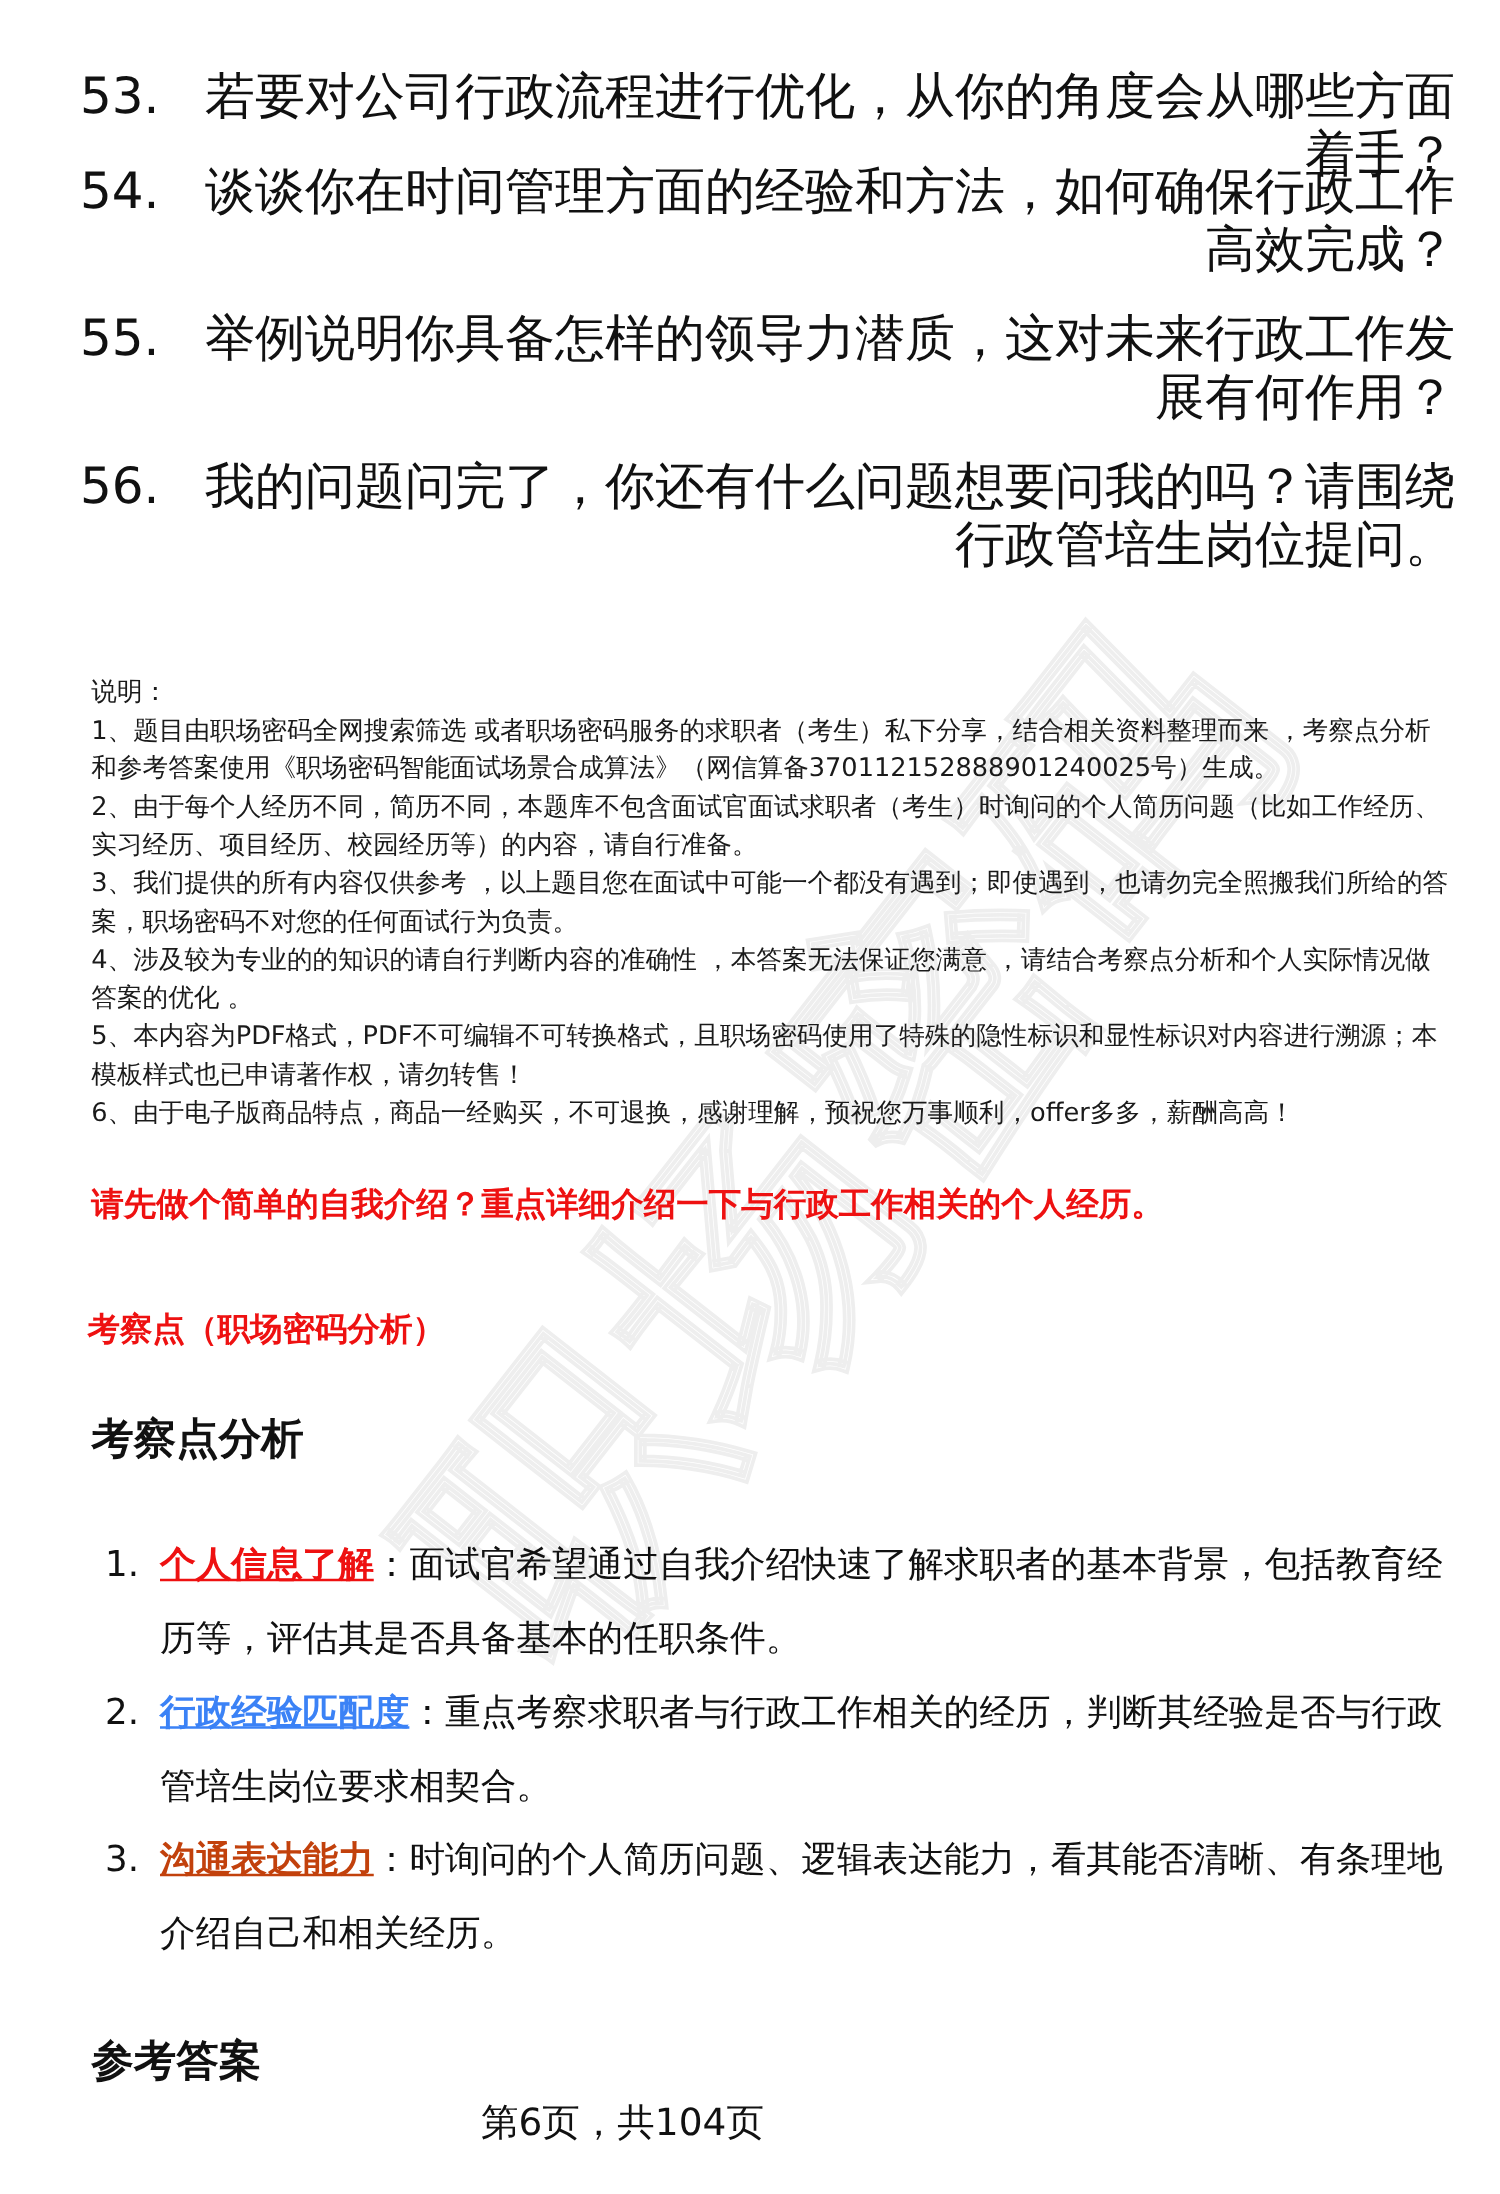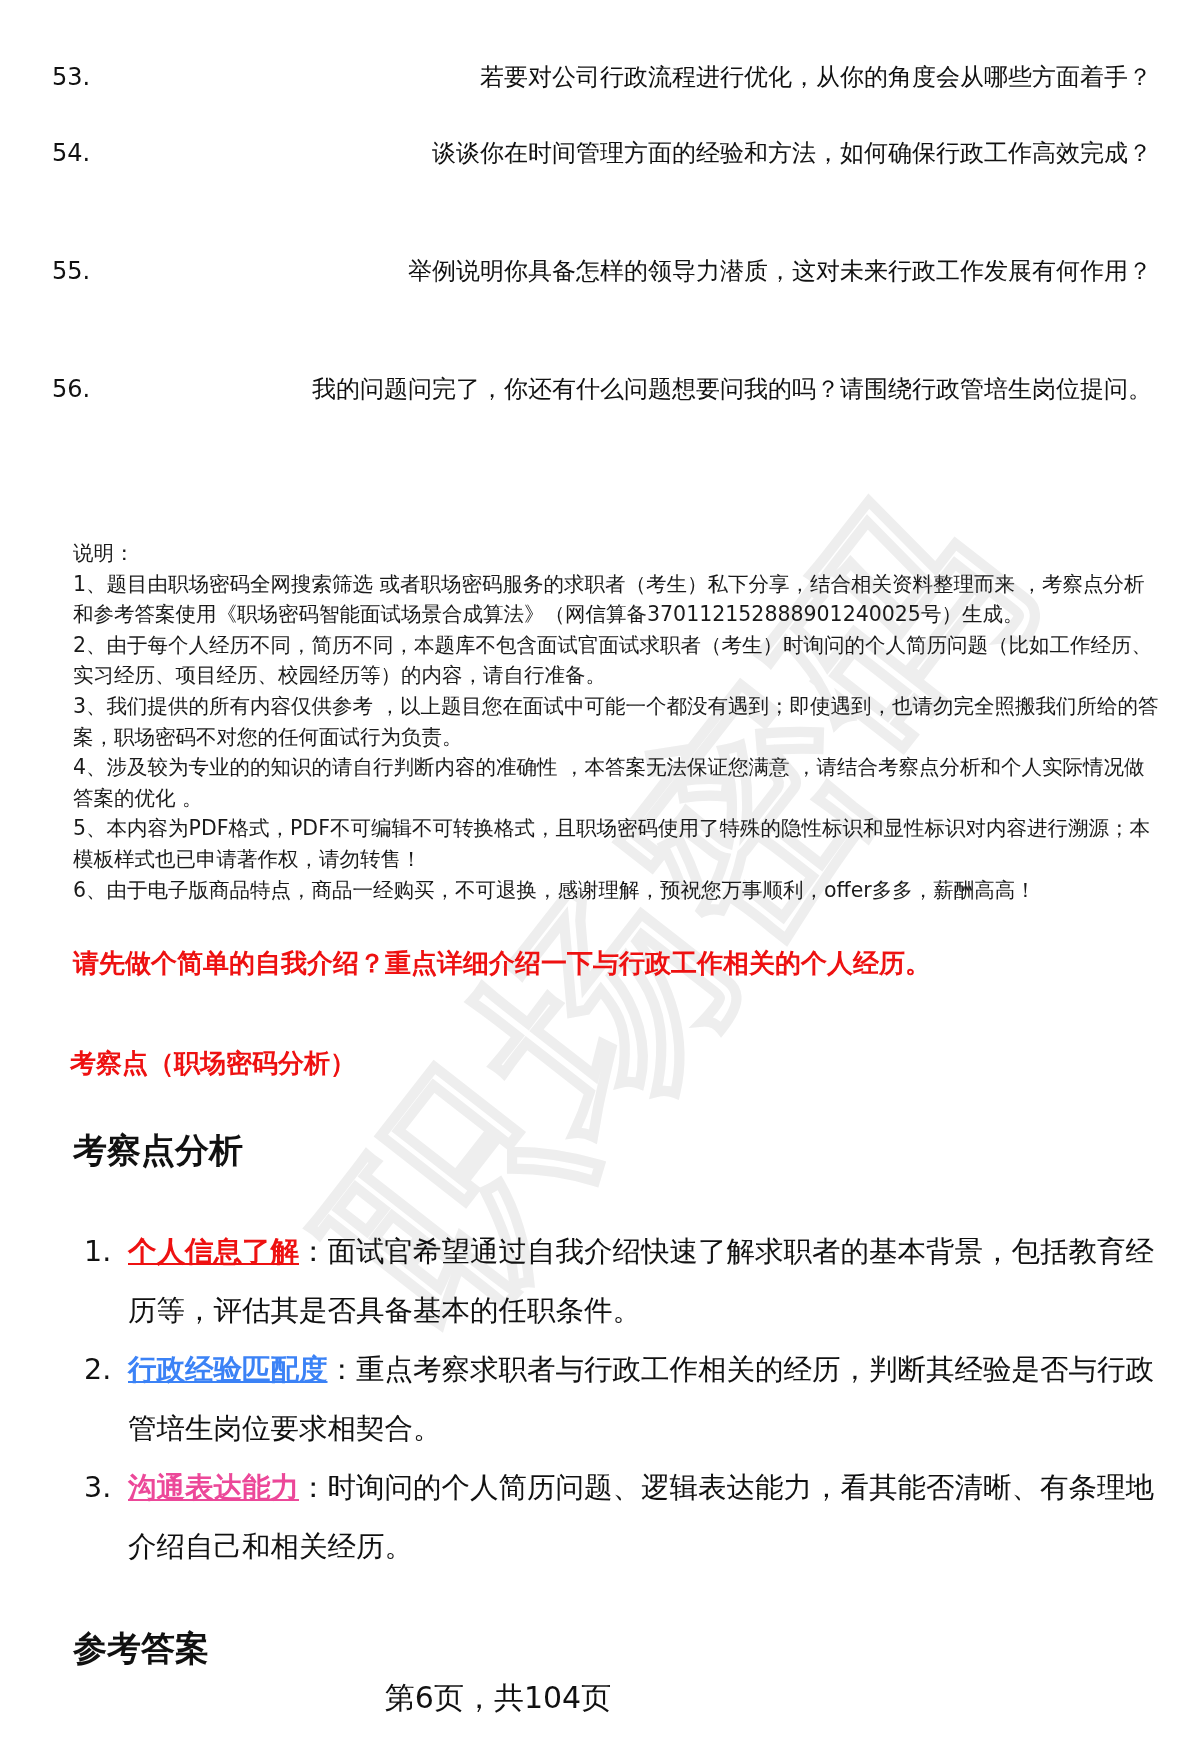--- a/index.html
+++ b/index.html
@@ -8,21 +8,21 @@
     font-family: "DejaVu Sans", "Liberation Sans", sans-serif; color: #111;
   }
   .watermark {
     position: absolute; left: 180px; top: 560px; width: 1000px; height: 700px;
     transform: rotate(-52deg); transform-origin: center;
     font-size: 230px; font-weight: bold; color: transparent;
     -webkit-text-stroke: 3px #eeeeee; letter-spacing: 10px; white-space: nowrap;
     pointer-events: none; z-index: 0; display: flex; align-items: center; justify-content: center;
   }
   .content { position: relative; z-index: 1; }
-  .q { position: absolute; left: 52px; width: 1100px; font-size: 24px; line-height: 47px; display: flex; }
+  .q { position: absolute; left: 64px; width: 1100px; font-size: 40px; line-height: 47px; display: flex; }
   .q .num { width: 76px; flex: none; }
   .q .txt { flex: 1; text-align: right; }
   .notes { position: absolute; left: 73px; top: 538px; width: 1090px; font-size: 20.5px; line-height: 30.6px; color: #1a1a1a; }
   .notes p { margin: 0; }
   .red-q { position: absolute; left: 73px; top: 946px; font-size: 26px; font-weight: bold; color: #ee1111; }
   .red-sub { position: absolute; left: 70px; top: 1046px; font-size: 26px; font-weight: bold; color: #ee1111; }
   .h2 { position: absolute; left: 73px; font-size: 34px; font-weight: bold; color: #111; }
   .pt { position: absolute; left: 84px; width: 1080px; font-size: 28.5px; line-height: 59px; display: flex; }
   .pt .n { width: 44px; flex: none; }
   .pt .b { flex: 1; }
@@ -71,19 +71,19 @@
   <div class="pt" style="top:1222px">
     <span class="n">1.</span>
     <span class="b"><span class="kw" style="color:#ee1111">个人信息了解</span><span>：面试官希望通过自我介绍快速了解求职者的基本背景，包括教育经历等，评估其是否具备基本的任职条件。</span></span>
   </div>
   <div class="pt" style="top:1340px">
     <span class="n">2.</span>
     <span class="b"><span class="kw" style="color:#3b82f6">行政经验匹配度</span><span>：重点考察求职者与行政工作相关的经历，判断其经验是否与行政管培生岗位要求相契合。</span></span>
   </div>
   <div class="pt" style="top:1458px">
     <span class="n">3.</span>
-    <span class="b"><span class="kw" style="color:#ec4899">沟通表达能力</span><span>：时询问的个人简历问题、逻辑表达能力，看其能否清晰、有条理地介绍自己和相关经历。</span></span>
+    <span class="b"><span class="kw" style="color:#c2410c">沟通表达能力</span><span>：时询问的个人简历问题、逻辑表达能力，看其能否清晰、有条理地介绍自己和相关经历。</span></span>
   </div>
 
   <div class="h2" style="top:1626px">参考答案</div>
 
   <div class="footer">第6页，共104页</div>
 </div>
 
 </body></html>

